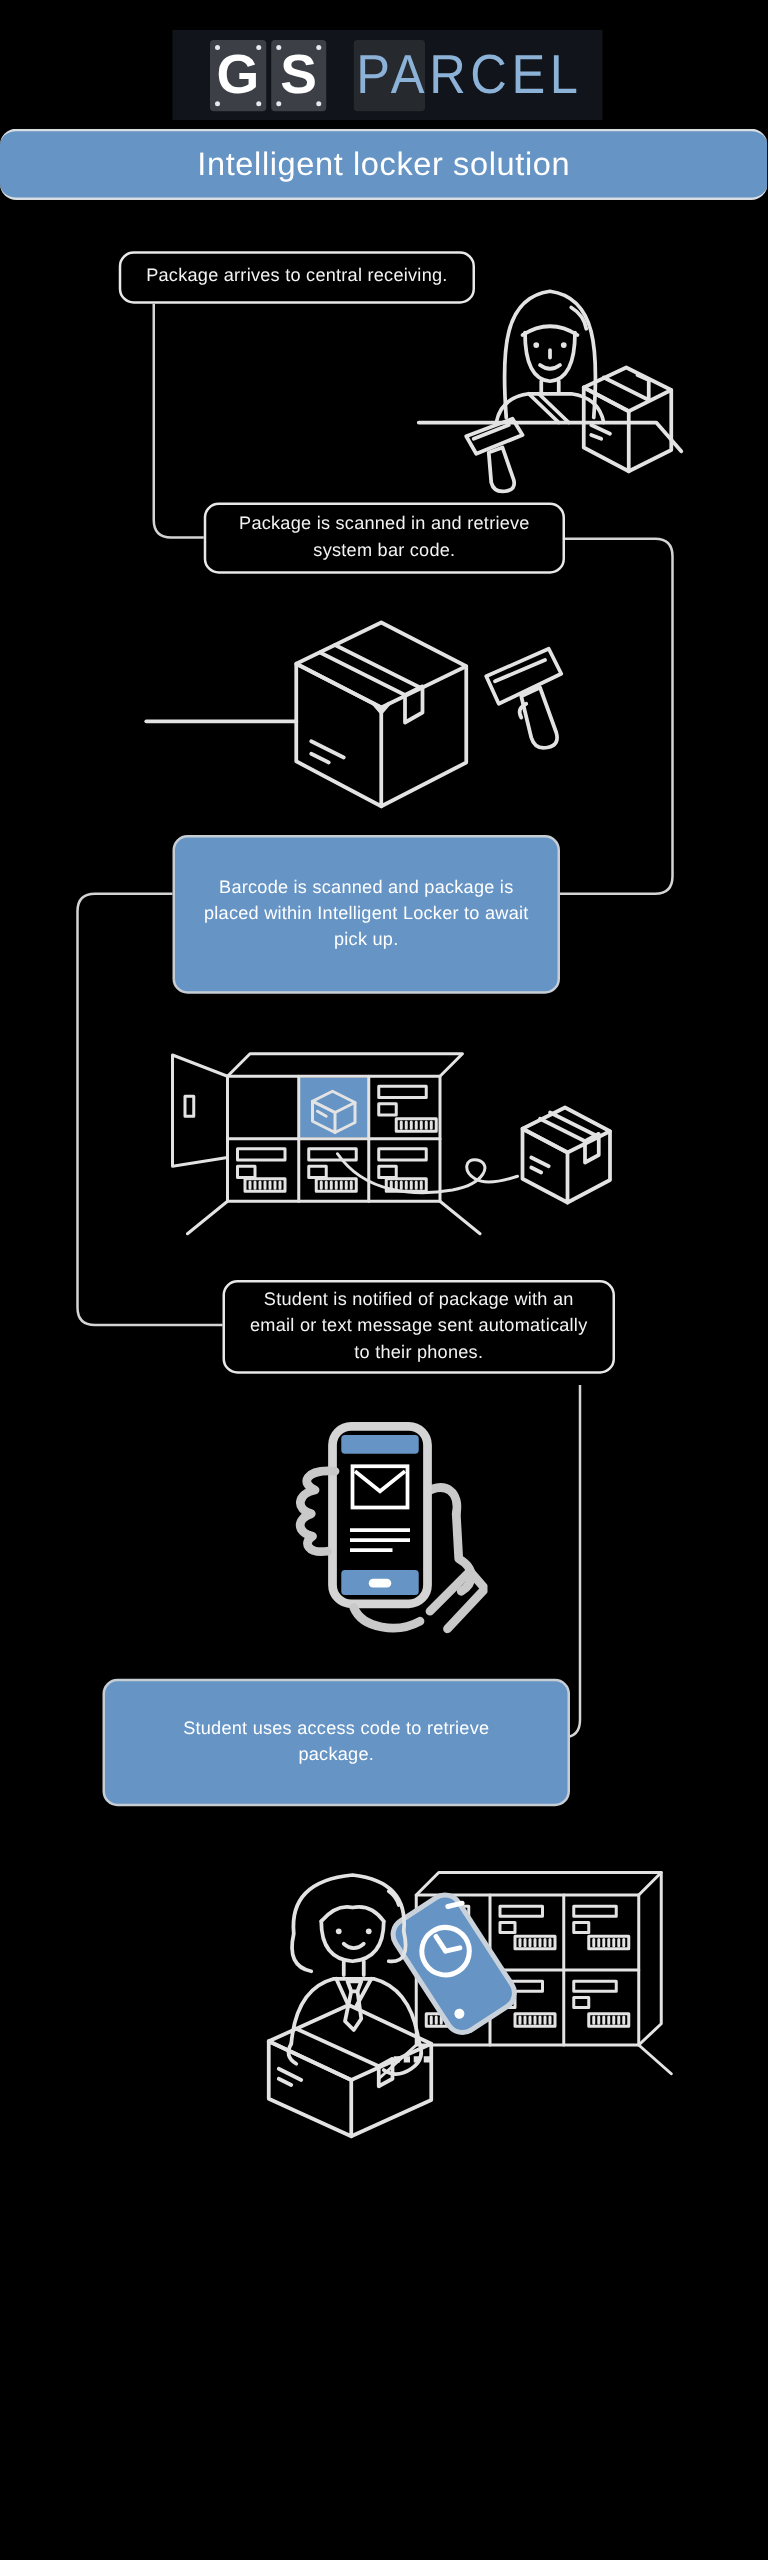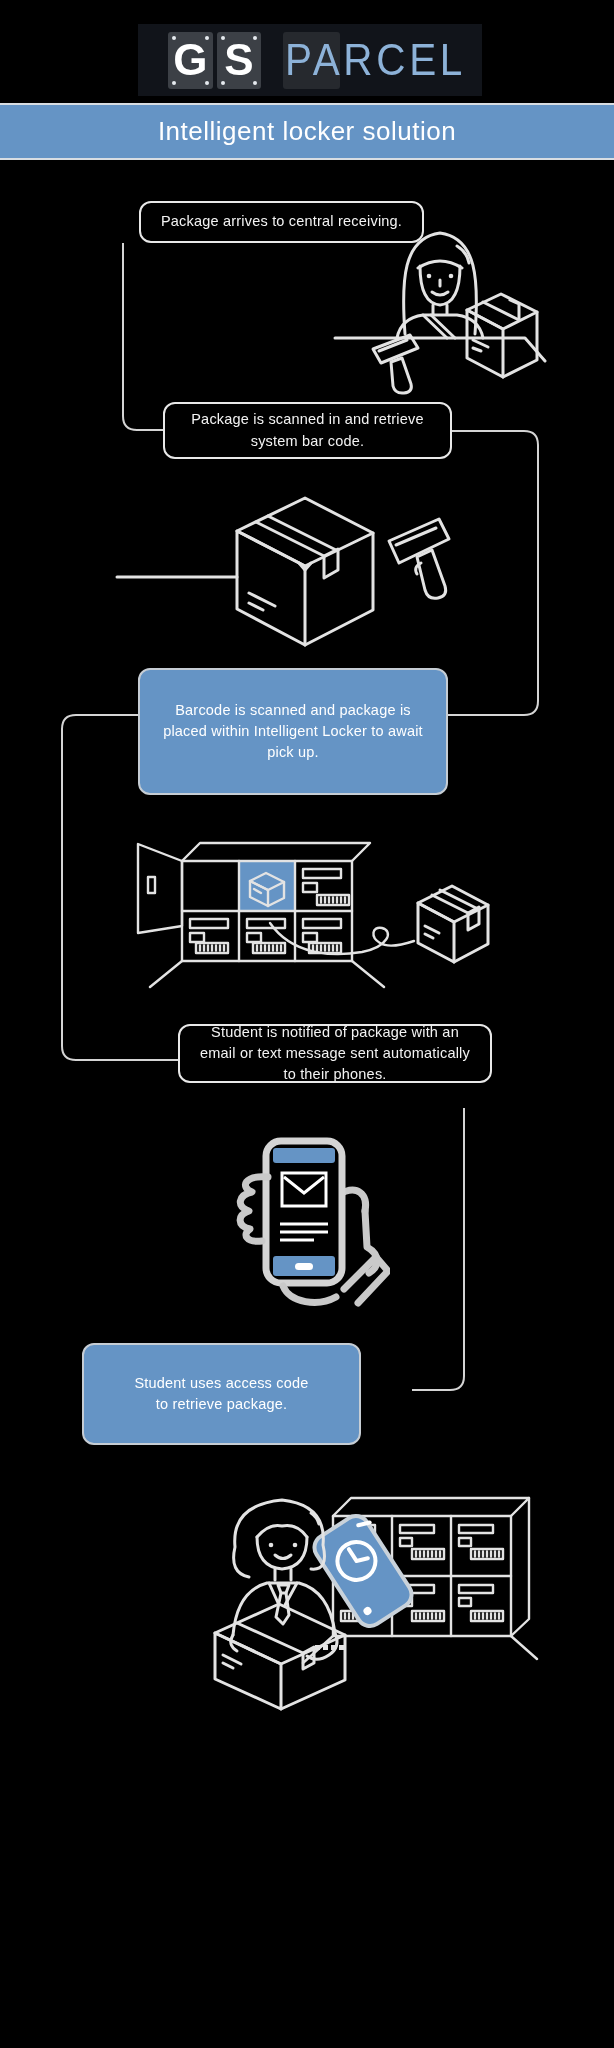--- a/index.html
+++ b/index.html
@@ -17,34 +17,34 @@
   .screw.tl{left:4px;top:4px}.screw.tr{right:4px;top:4px}
   .screw.bl{left:4px;bottom:4px}.screw.br{right:4px;bottom:4px}
   .parcel-wrap{position:relative;height:57px;display:flex;align-items:center;margin-left:20px;}
   .pa-tile{position:absolute;left:-2px;top:0;width:57px;height:57px;background:#26292e;border-radius:3px;}
   .parcel-text{position:relative;font-size:44px;font-weight:100;letter-spacing:4px;
                color:#8db2d8;transform:scaleX(.92);transform-origin:left center;white-space:nowrap;}
 
   
   .banner{position:absolute;left:0;top:103px;width:614px;height:57px;background:#6594c5;
           border-top:2px solid #d8dde2;border-bottom:2px solid #d8dde2;box-sizing:border-box;
-          display:flex;align-items:center;justify-content:center;}
+          display:flex;align-items:center;justify-content:center;border-radius:13px;}
   .banner span{color:#fff;font-size:26px;letter-spacing:.5px;}
 
   
   .sb{position:absolute;box-sizing:border-box;display:flex;align-items:center;justify-content:center;
       text-align:center;color:#f3f3f3;font-size:14.5px;line-height:1.45;letter-spacing:.2px;
       padding:6px 16px;}
   .sb.outline{background:#000;border:2px solid #e8e8e8;border-radius:12px;}
   .sb.filled{background:#6594c5;border:2px solid #c6cdd4;border-radius:12px;color:#fff;}
-  .sb1{left:95px;top:201px;width:285px;height:42px;border-radius:10px;margin-left:44px;}
+  .sb1{left:95px;top:201px;width:285px;height:42px;border-radius:10px;}
   .sb2{left:163px;top:402px;width:289px;height:57px;}
   .sb3{left:138px;top:668px;width:310px;height:127px;padding:6px 16px;}
-  .sb4{left:178px;top:1024px;width:314px;height:59px;}
-  .sb5{left:82px;top:1343px;width:279px;height:102px;padding:6px 47px;}
+  .sb4{left:178px;top:1024px;width:314px;height:75px;}
+  .sb5{left:82px;top:1343px;width:374px;height:102px;padding:6px 47px;}
 
   .abs{position:absolute;}
   svg{display:block;}
   .lineart{stroke:#e3e3e3;stroke-width:3;fill:none;stroke-linecap:round;stroke-linejoin:round;}
   .thin{stroke-width:2.4;}
   .fillwhite{fill:#e3e3e3;stroke:none;}
 </style>
 </head>
 <body>
 

